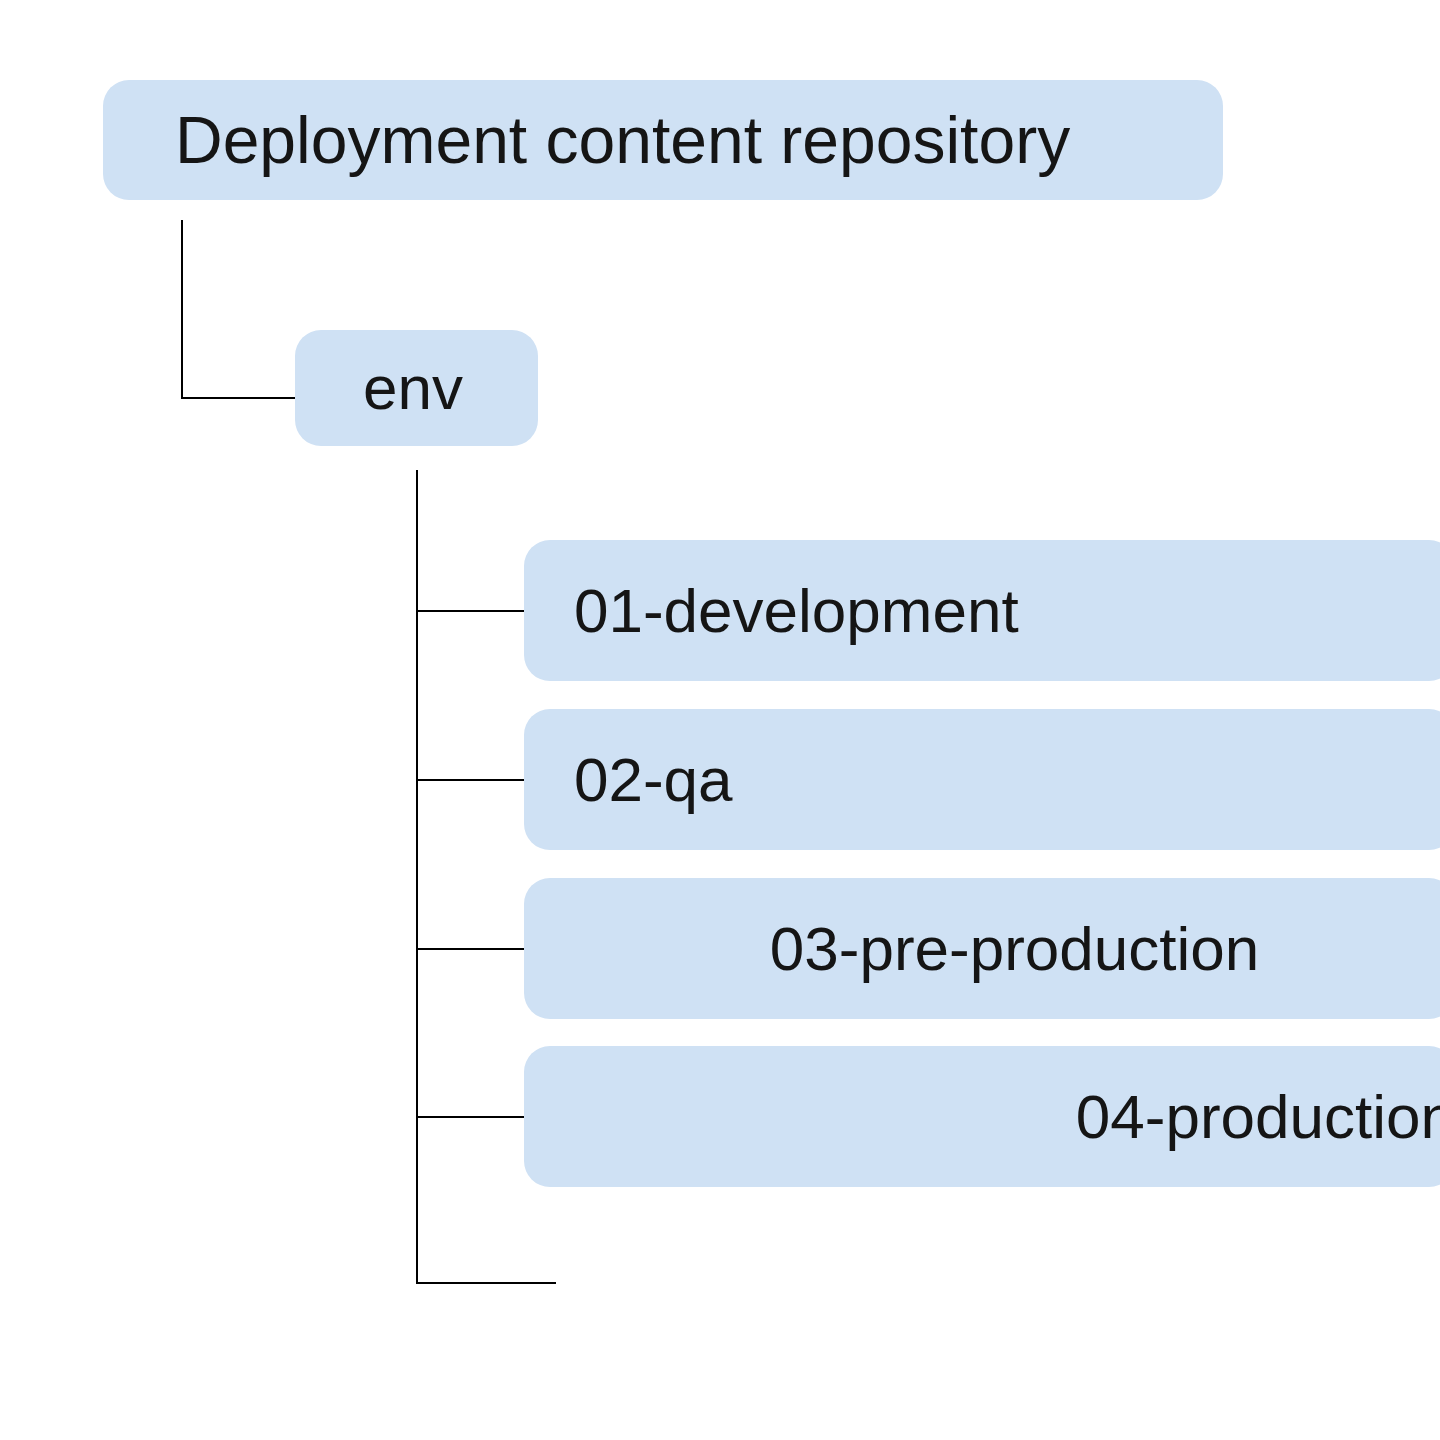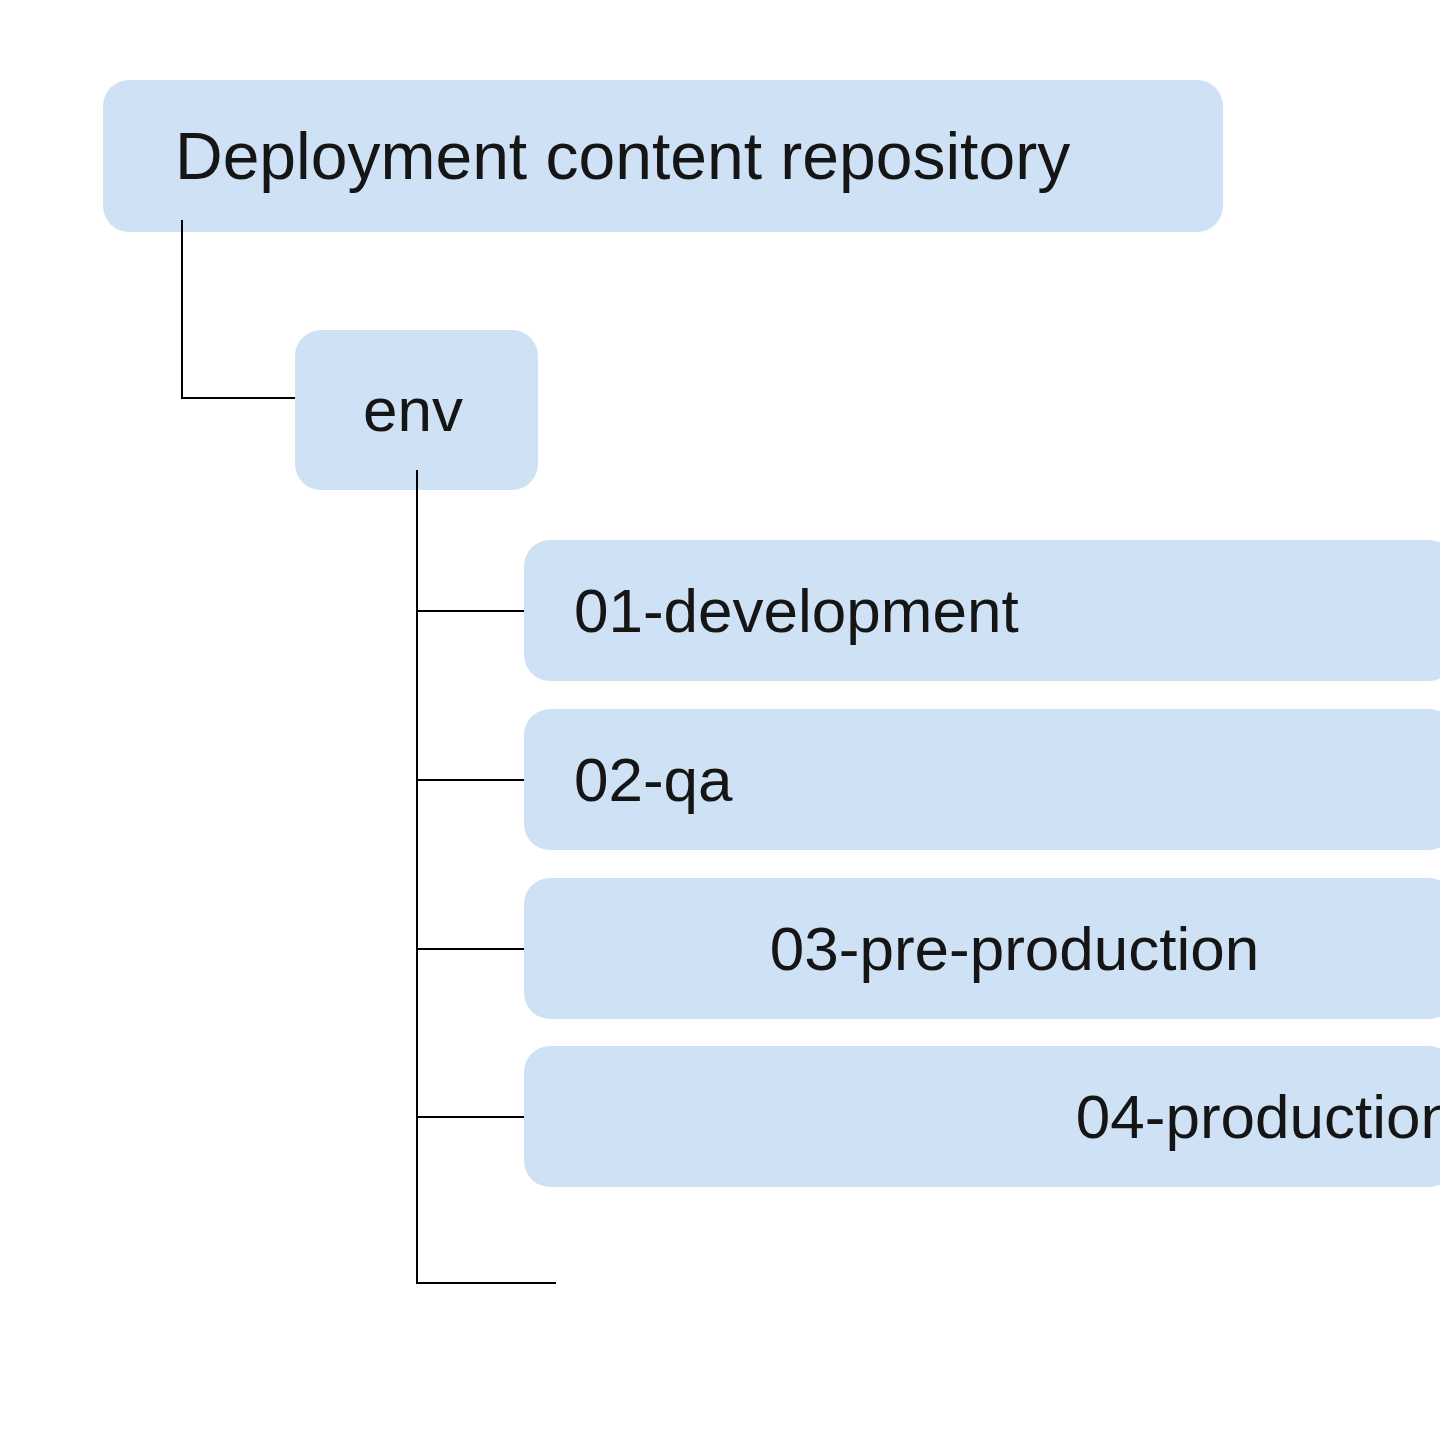--- a/index.html
+++ b/index.html
@@ -22,27 +22,27 @@
     border-radius: 26px;
     display: flex;
     align-items: center;
     color: var(--text, #151515);
     font-size: 62px;
     line-height: 1;
     white-space: nowrap;
   }
   .node-root {
     left: 103px; top: 80px;
-    width: 1120px; height: 152px;
+    width: 1120px; height: 120px;
     padding-left: 72px;
     font-size: 66px;
   }
   .node-env {
     left: 295px; top: 330px;
-    width: 243px; height: 160px;
+    width: 243px; height: 116px;
     padding-left: 68px;
   }
   .leaf {
     left: 524px;
     width: 931px; height: 141px;
     padding-left: 50px;
   }
   .leaf-0 { top: 540px; }
   .leaf-1 { top: 709px; }
   .leaf-2 { top: 878px; justify-content: center; }

